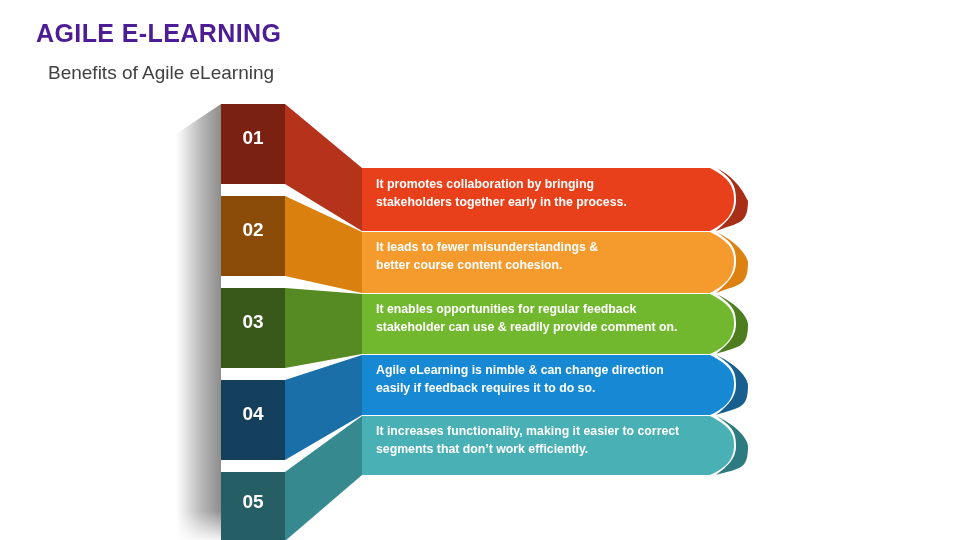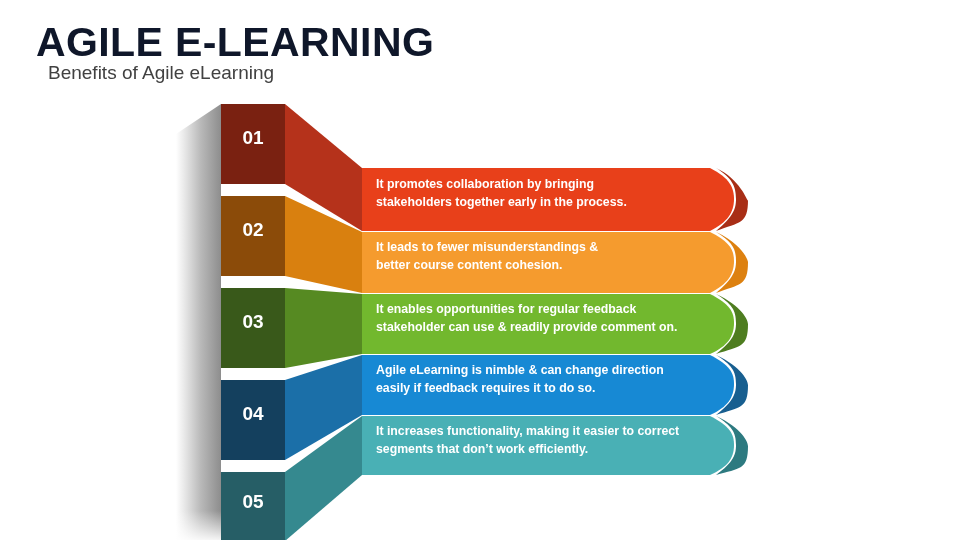--- a/index.html
+++ b/index.html
@@ -18,23 +18,23 @@
     position: absolute;
     left: 0; top: 0;
     width: 960px;
     height: 540px;
     background: #ffffff;
   }
   #title {
     position: absolute;
     left: 36px;
     top: 19px;
-    font-size: 41px;
+    font-size: 25px;
     font-weight: bold;
-    color: #0f172a;
+    color: #4c1d95;
     letter-spacing: 0.4px;
     white-space: nowrap;
   }
   #subtitle {
     position: absolute;
     left: 48px;
     top: 62px;
     font-size: 19px;
     font-weight: normal;
     color: #414141;

